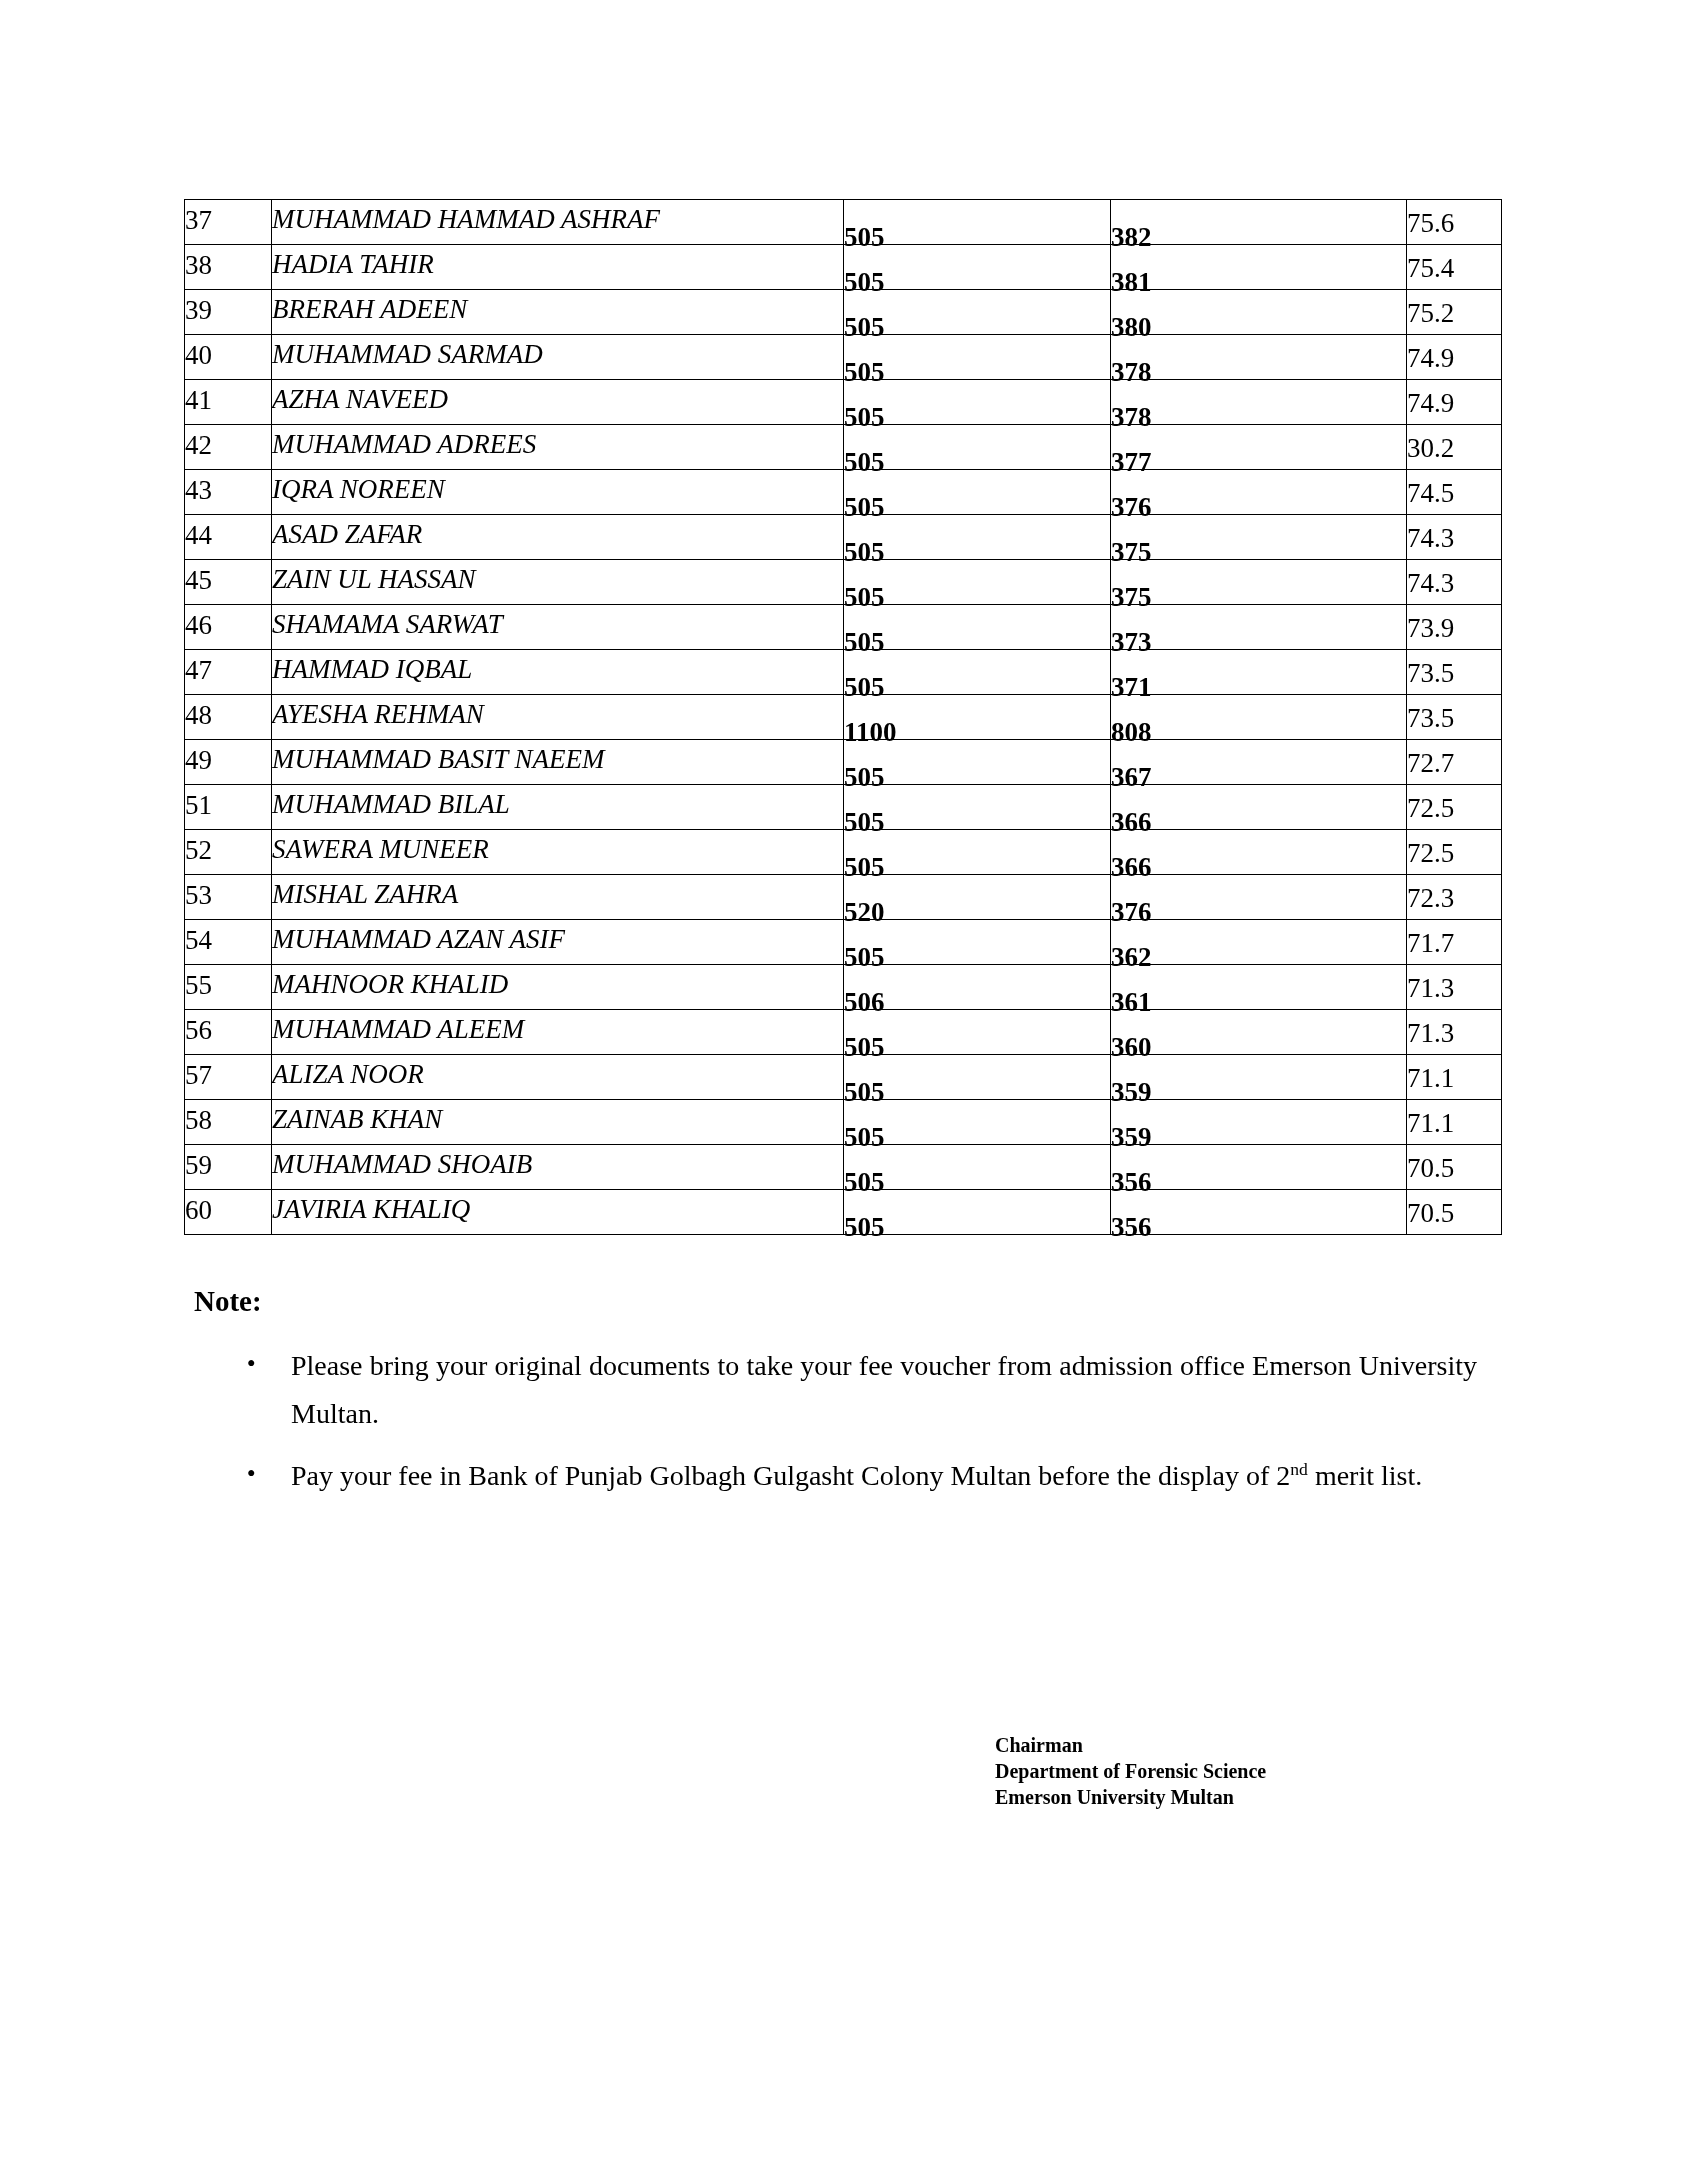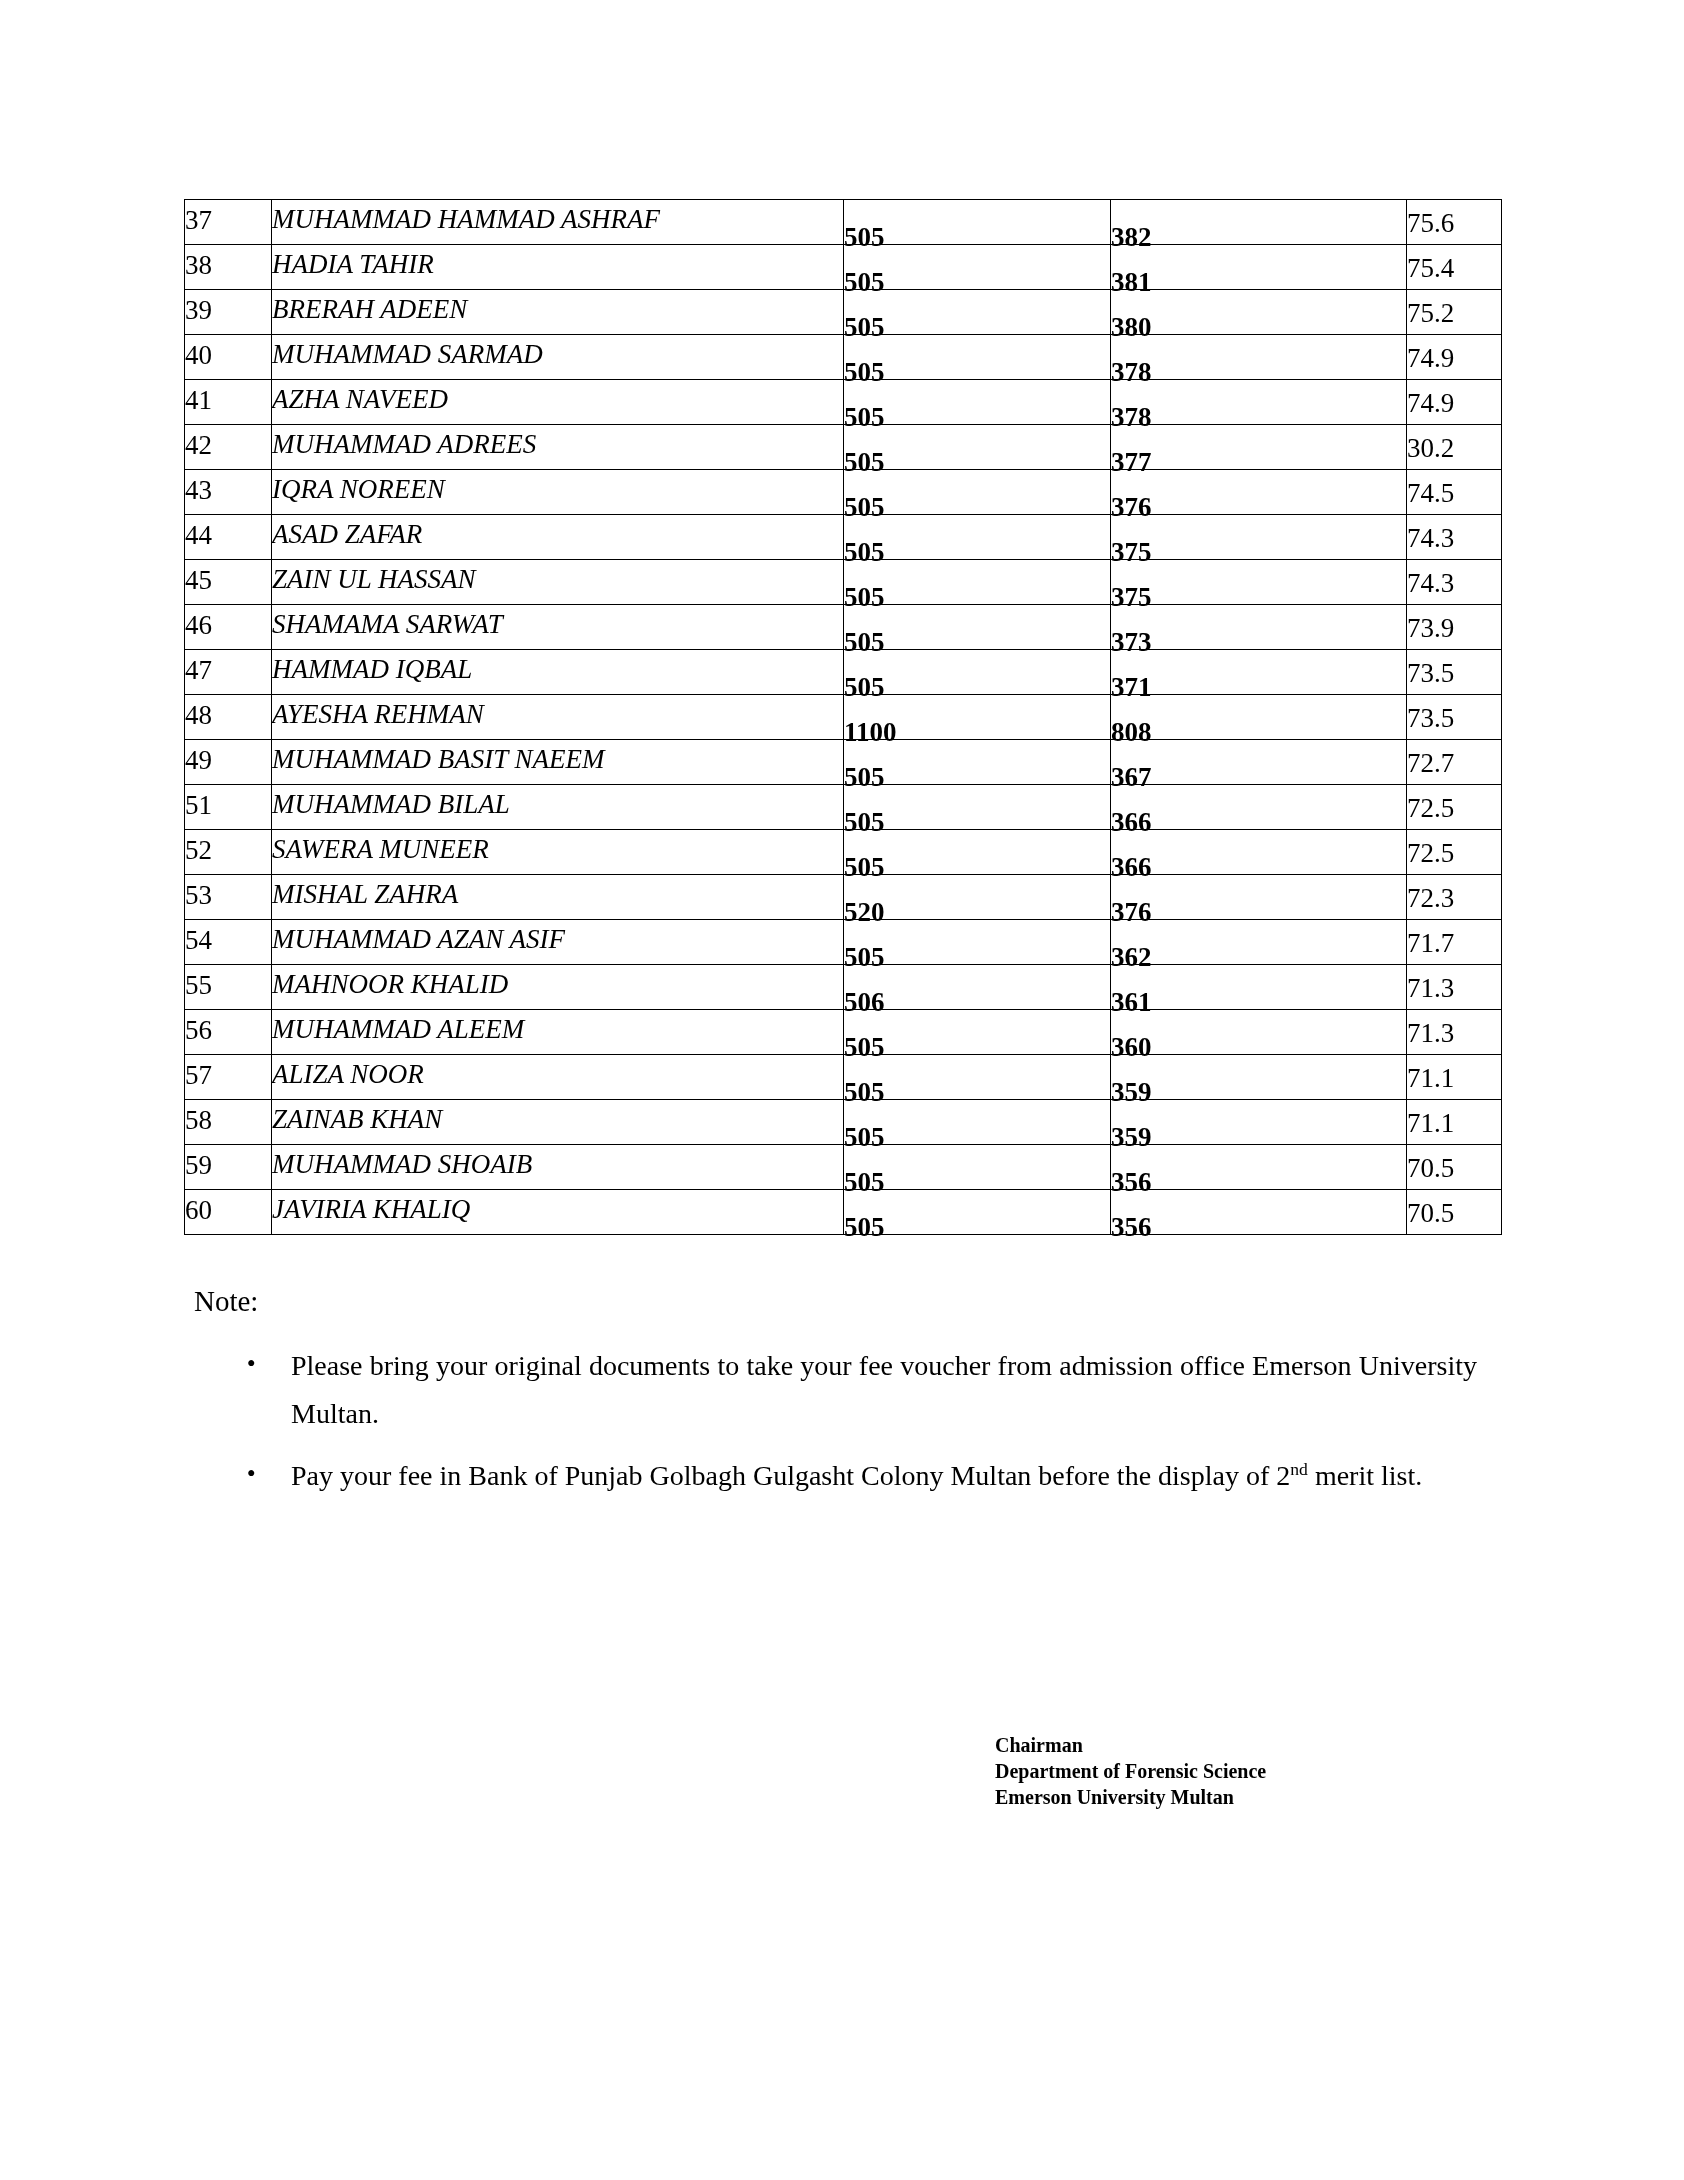--- a/index.html
+++ b/index.html
@@ -73,21 +73,21 @@
   #note-block {
     position: absolute;
     left: 0;
     top: 1285px;
     width: 1685px;
   }
   #note-heading {
     position: absolute;
     left: 194px;
     top: 0;
-    font-weight: normal;
+    font-weight: bold;
     font-size: 29px;
   }
   #note-list {
     position: absolute;
     left: 240px;
     top: 57px;
     width: 1237px;
     margin: 0;
     padding: 0;
     list-style: none;

